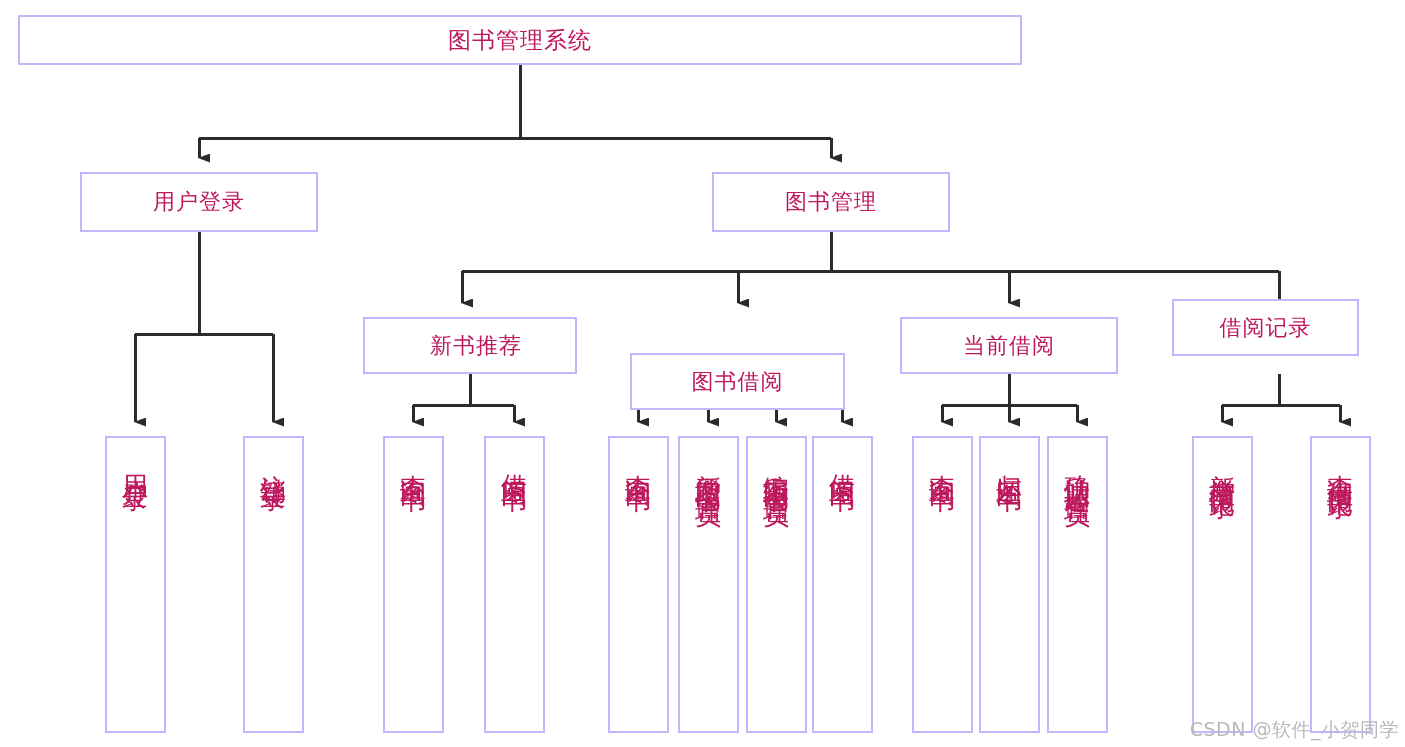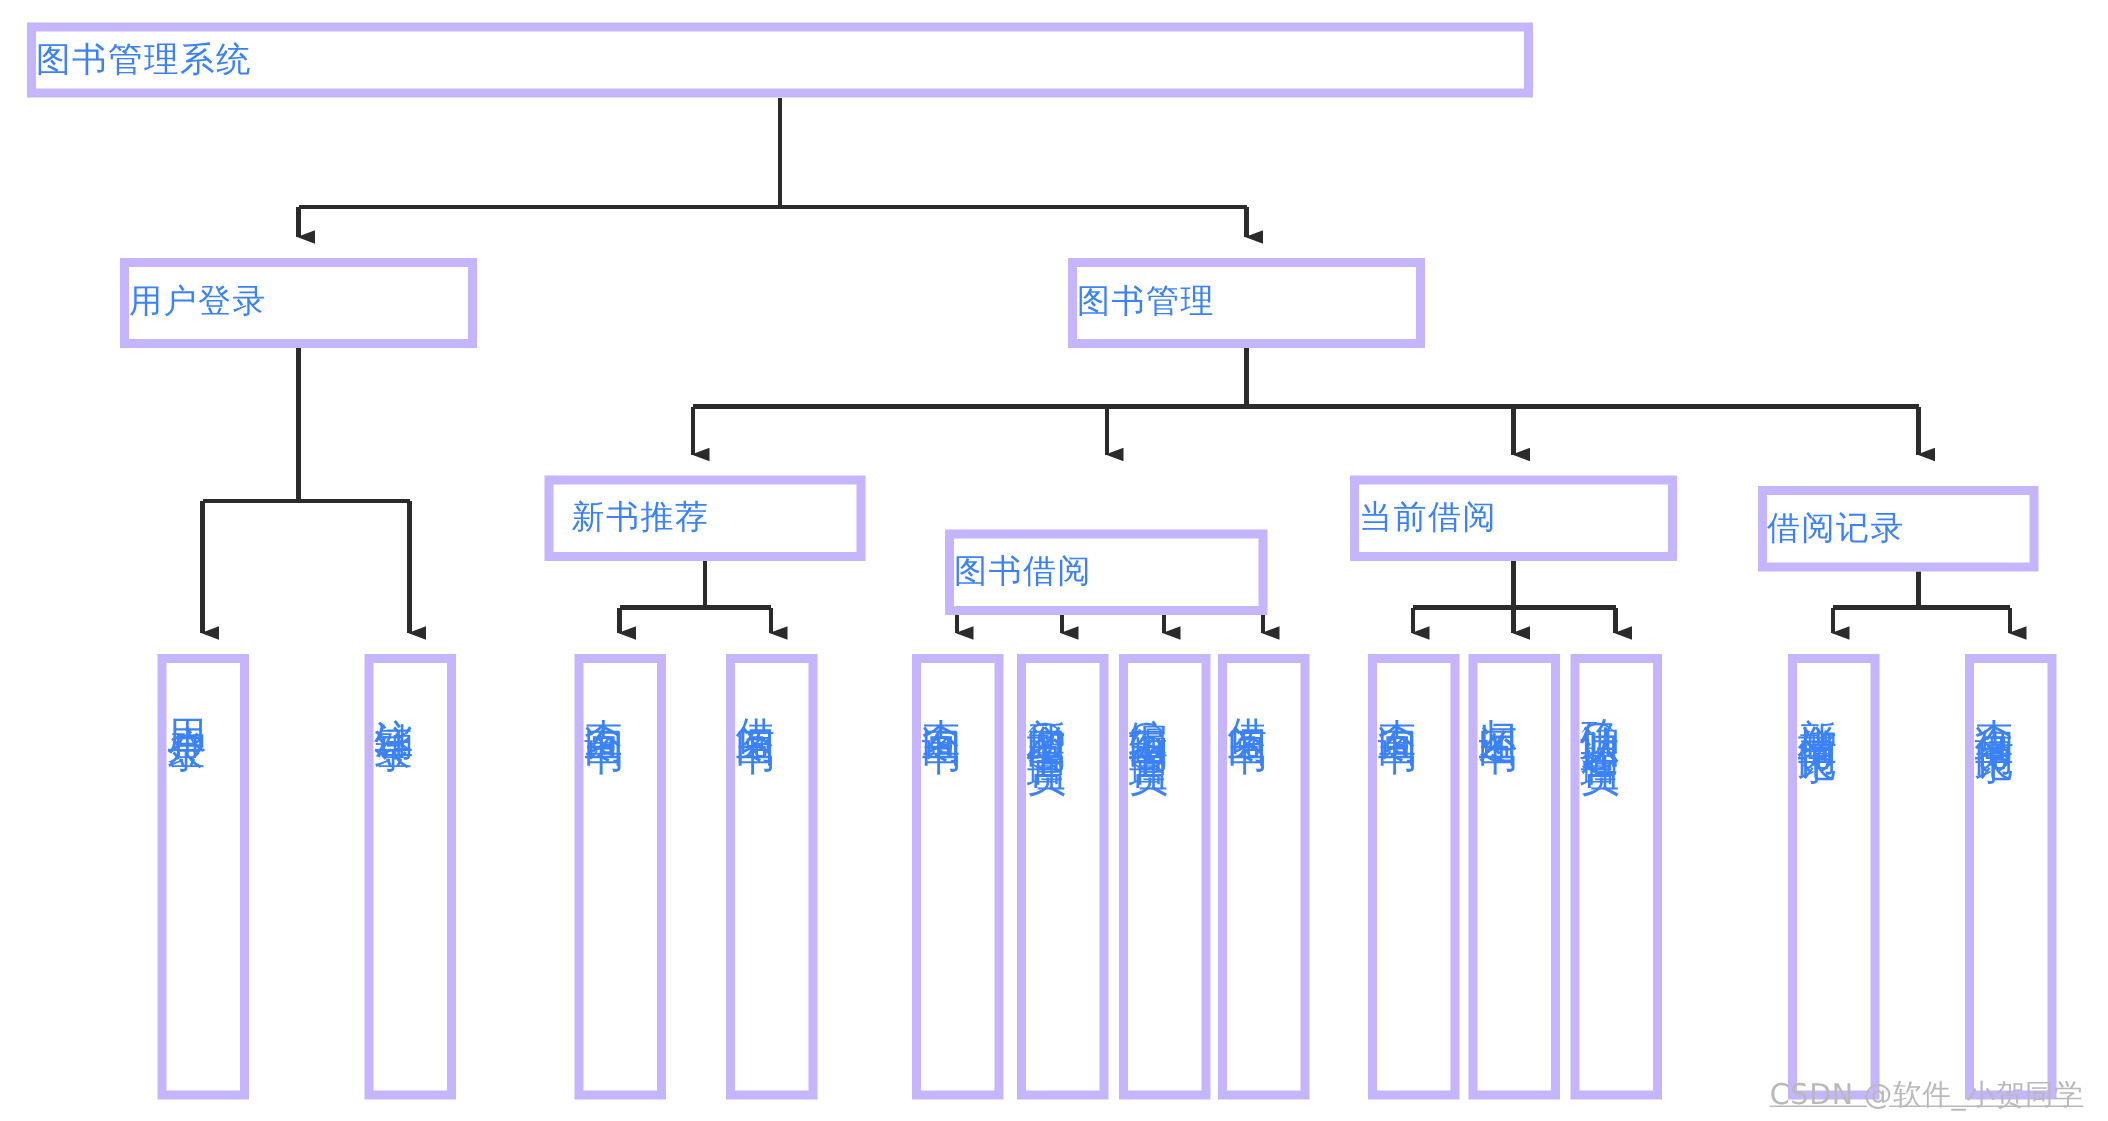--- a/index.html
+++ b/index.html
@@ -20,25 +20,25 @@
     position:absolute;
     left:0; top:0;
     width:1405px; height:747px;
     pointer-events:none;
   }
   
   .node{
     position:absolute;
     box-sizing:border-box;
     background:#ffffff;
-    border:6px solid #c4b5fd;
+    border:2px solid #c4b5fd;
     display:flex;
     align-items:center;
-    justify-content:flex-start;
-    color:#3b82f6;
+    justify-content:center;
+    color:#be185d;
     z-index:2;
   }
   .node .lbl{
     display:block;
     text-align:center;
     line-height:1.16;
     letter-spacing:1px;
   }
   
   .n-root{ }
@@ -54,28 +54,27 @@
     writing-mode:vertical-rl;
     text-orientation:upright;
     font-size:26px;
     line-height:1.0;
     letter-spacing:4px;
     white-space:nowrap;
   }
   
   #watermark{
     position:absolute;
-    right:16px;
+    right:6px;
     bottom:4px;
     font-size:19px;
     color:#b9b9b9;
     z-index:3;
     white-space:nowrap;
     letter-spacing:0.5px;
-    text-decoration:underline;
   }
 </style>
 </head>
 <body>
 
 <div id="canvas">
 
   <svg id="wires" viewBox="0 0 1405 747" xmlns="http://www.w3.org/2000/svg">
     <defs>
       <marker id="arrowhead" markerWidth="9" markerHeight="12" refX="4.5" refY="11" orient="auto" markerUnits="userSpaceOnUse">
@@ -143,21 +142,21 @@
   </div>
 
   <div class="node n-mid" style="left:630px; top:317px; width:215px; height:57px;margin-top:36px;">
     <span class="lbl">图书借阅</span>
   </div>
 
   <div class="node n-mid" style="left:900px; top:317px; width:218px; height:57px;">
     <span class="lbl">当前借阅</span>
   </div>
 
-  <div class="node n-mid" style="left:1172px; top:324px; width:187px; height:57px;">
+  <div class="node n-mid" style="left:1172px; top:299px; width:187px; height:57px;">
     <span class="lbl">借阅记录</span>
   </div>
 
   <div class="node n-leaf" style="left:105px; top:436px; width:61px; height:297px;">
     <span class="lbl">用户登录</span>
   </div>
 
   <div class="node n-leaf" style="left:243px; top:436px; width:61px; height:297px;">
     <span class="lbl">注销登录</span>
   </div>

